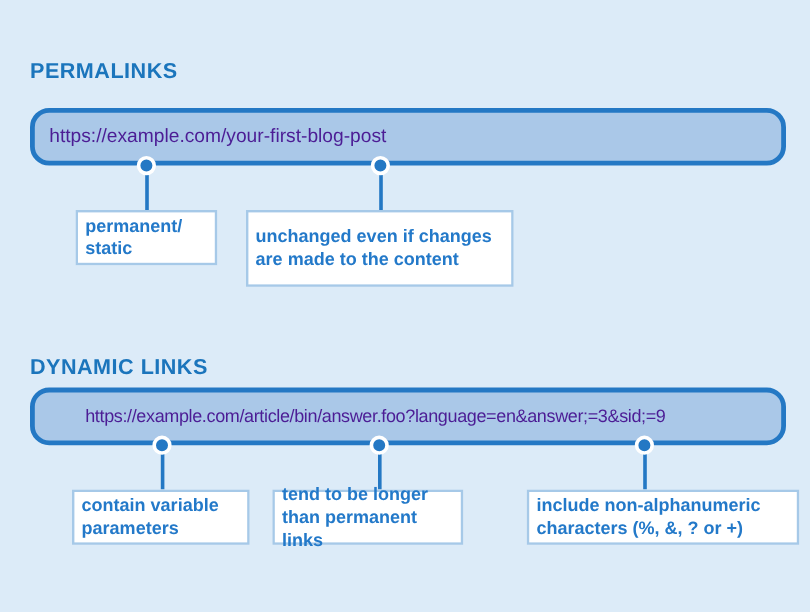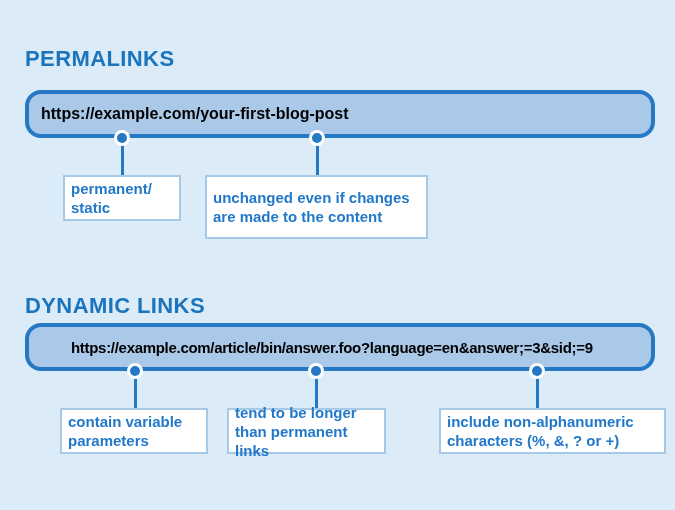--- a/index.html
+++ b/index.html
@@ -6,42 +6,42 @@
   .canvas {
     position: relative;
     width: 675px;
     height: 510px;
     background: #dcebf8;
     font-family: "Liberation Sans", sans-serif;
     overflow: hidden;
   }
   .heading {
     position: absolute;
-    font-size: 22px;
+    font-size: 18px;
     font-weight: bold;
     color: #1b75bc;
     letter-spacing: 0.4px;
     line-height: 20px;
   }
   .pill {
     position: absolute;
     box-sizing: border-box;
     left: 25px;
     width: 630px;
     height: 48px;
     background: #aac8e8;
     border: 4px solid #2478c4;
     border-radius: 16px;
     display: flex;
     align-items: center;
     padding: 0 12px;
   }
   .url {
-    font-weight: bold;
-    color: #000000;
+    font-weight: normal;
+    color: #4c1d95;
     white-space: nowrap;
   }
   .url-1 { font-size: 16px; }
   .url-2 { font-size: 15px; letter-spacing: -0.3px; }
   .connector {
     position: absolute;
     width: 3px;
     background: #2478c4;
   }
   .dot {

